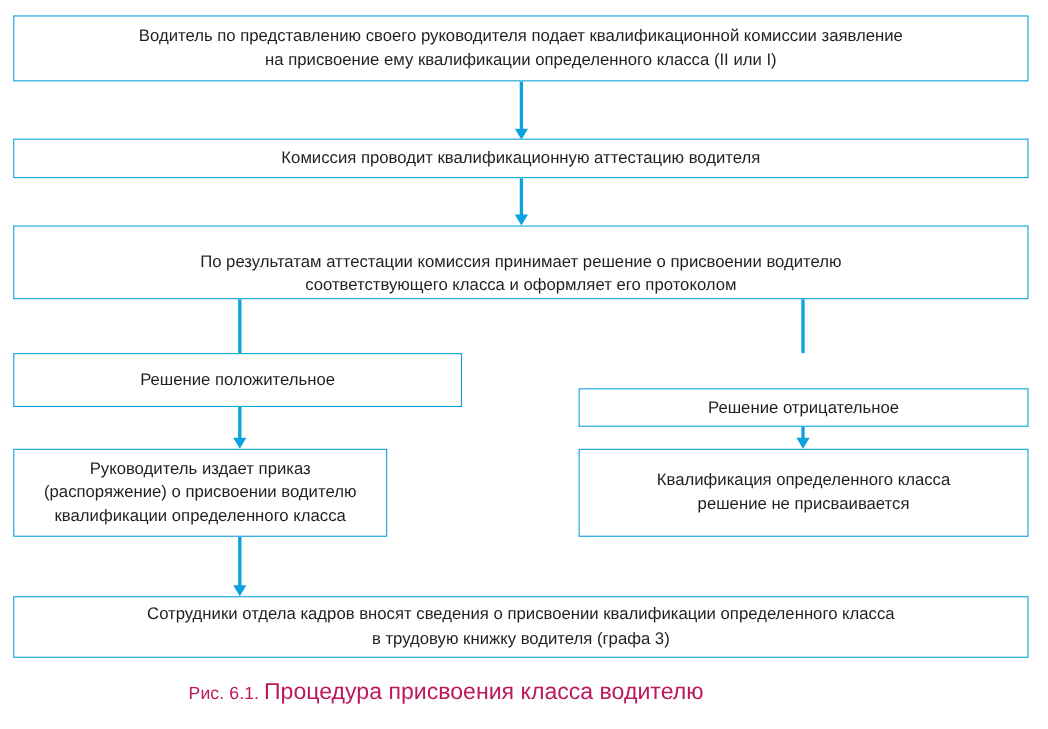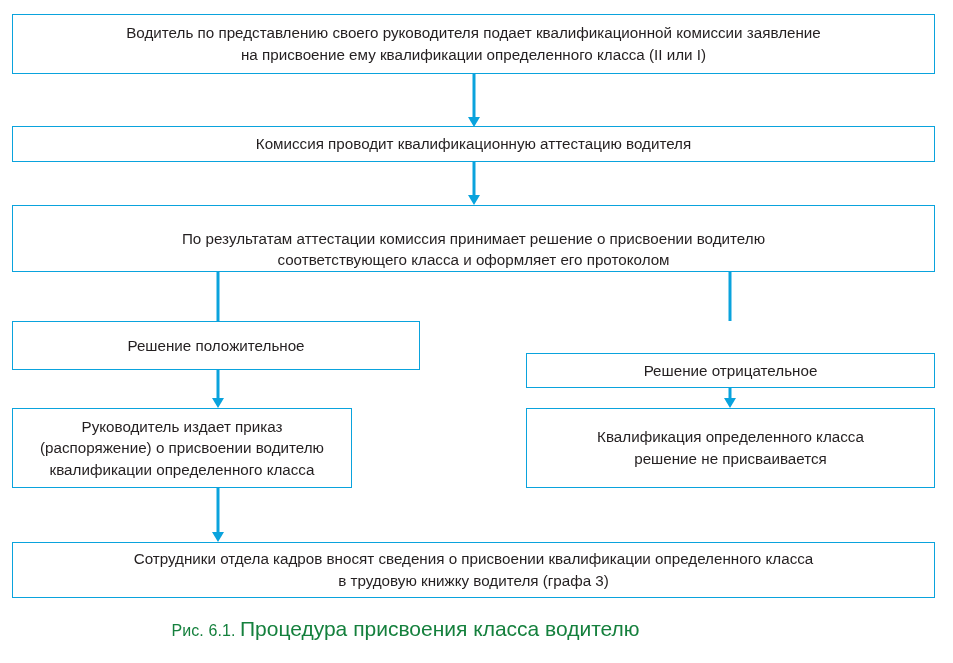--- a/index.html
+++ b/index.html
@@ -55,21 +55,21 @@
   #node-order         { left: 12px;  top: 408px; width: 340px; height: 80px; }
   #node-not-assigned  { left: 526px; top: 408px; width: 409px; height: 80px; }
   #node-hr-record     { left: 12px;  top: 542px; width: 923px; height: 56px; justify-content: center; }
 
   .caption {
     position: absolute;
     left: 0;
     top: 617px;
     width: 811px;
     text-align: center;
-    color: #15803d;
+    color: #be185d;
     white-space: nowrap;
   }
   .caption .caption-label {
     font-size: 16px;
     letter-spacing: 0.1px;
   }
   .caption .caption-title {
     font-size: 21px;
   }
 </style>

